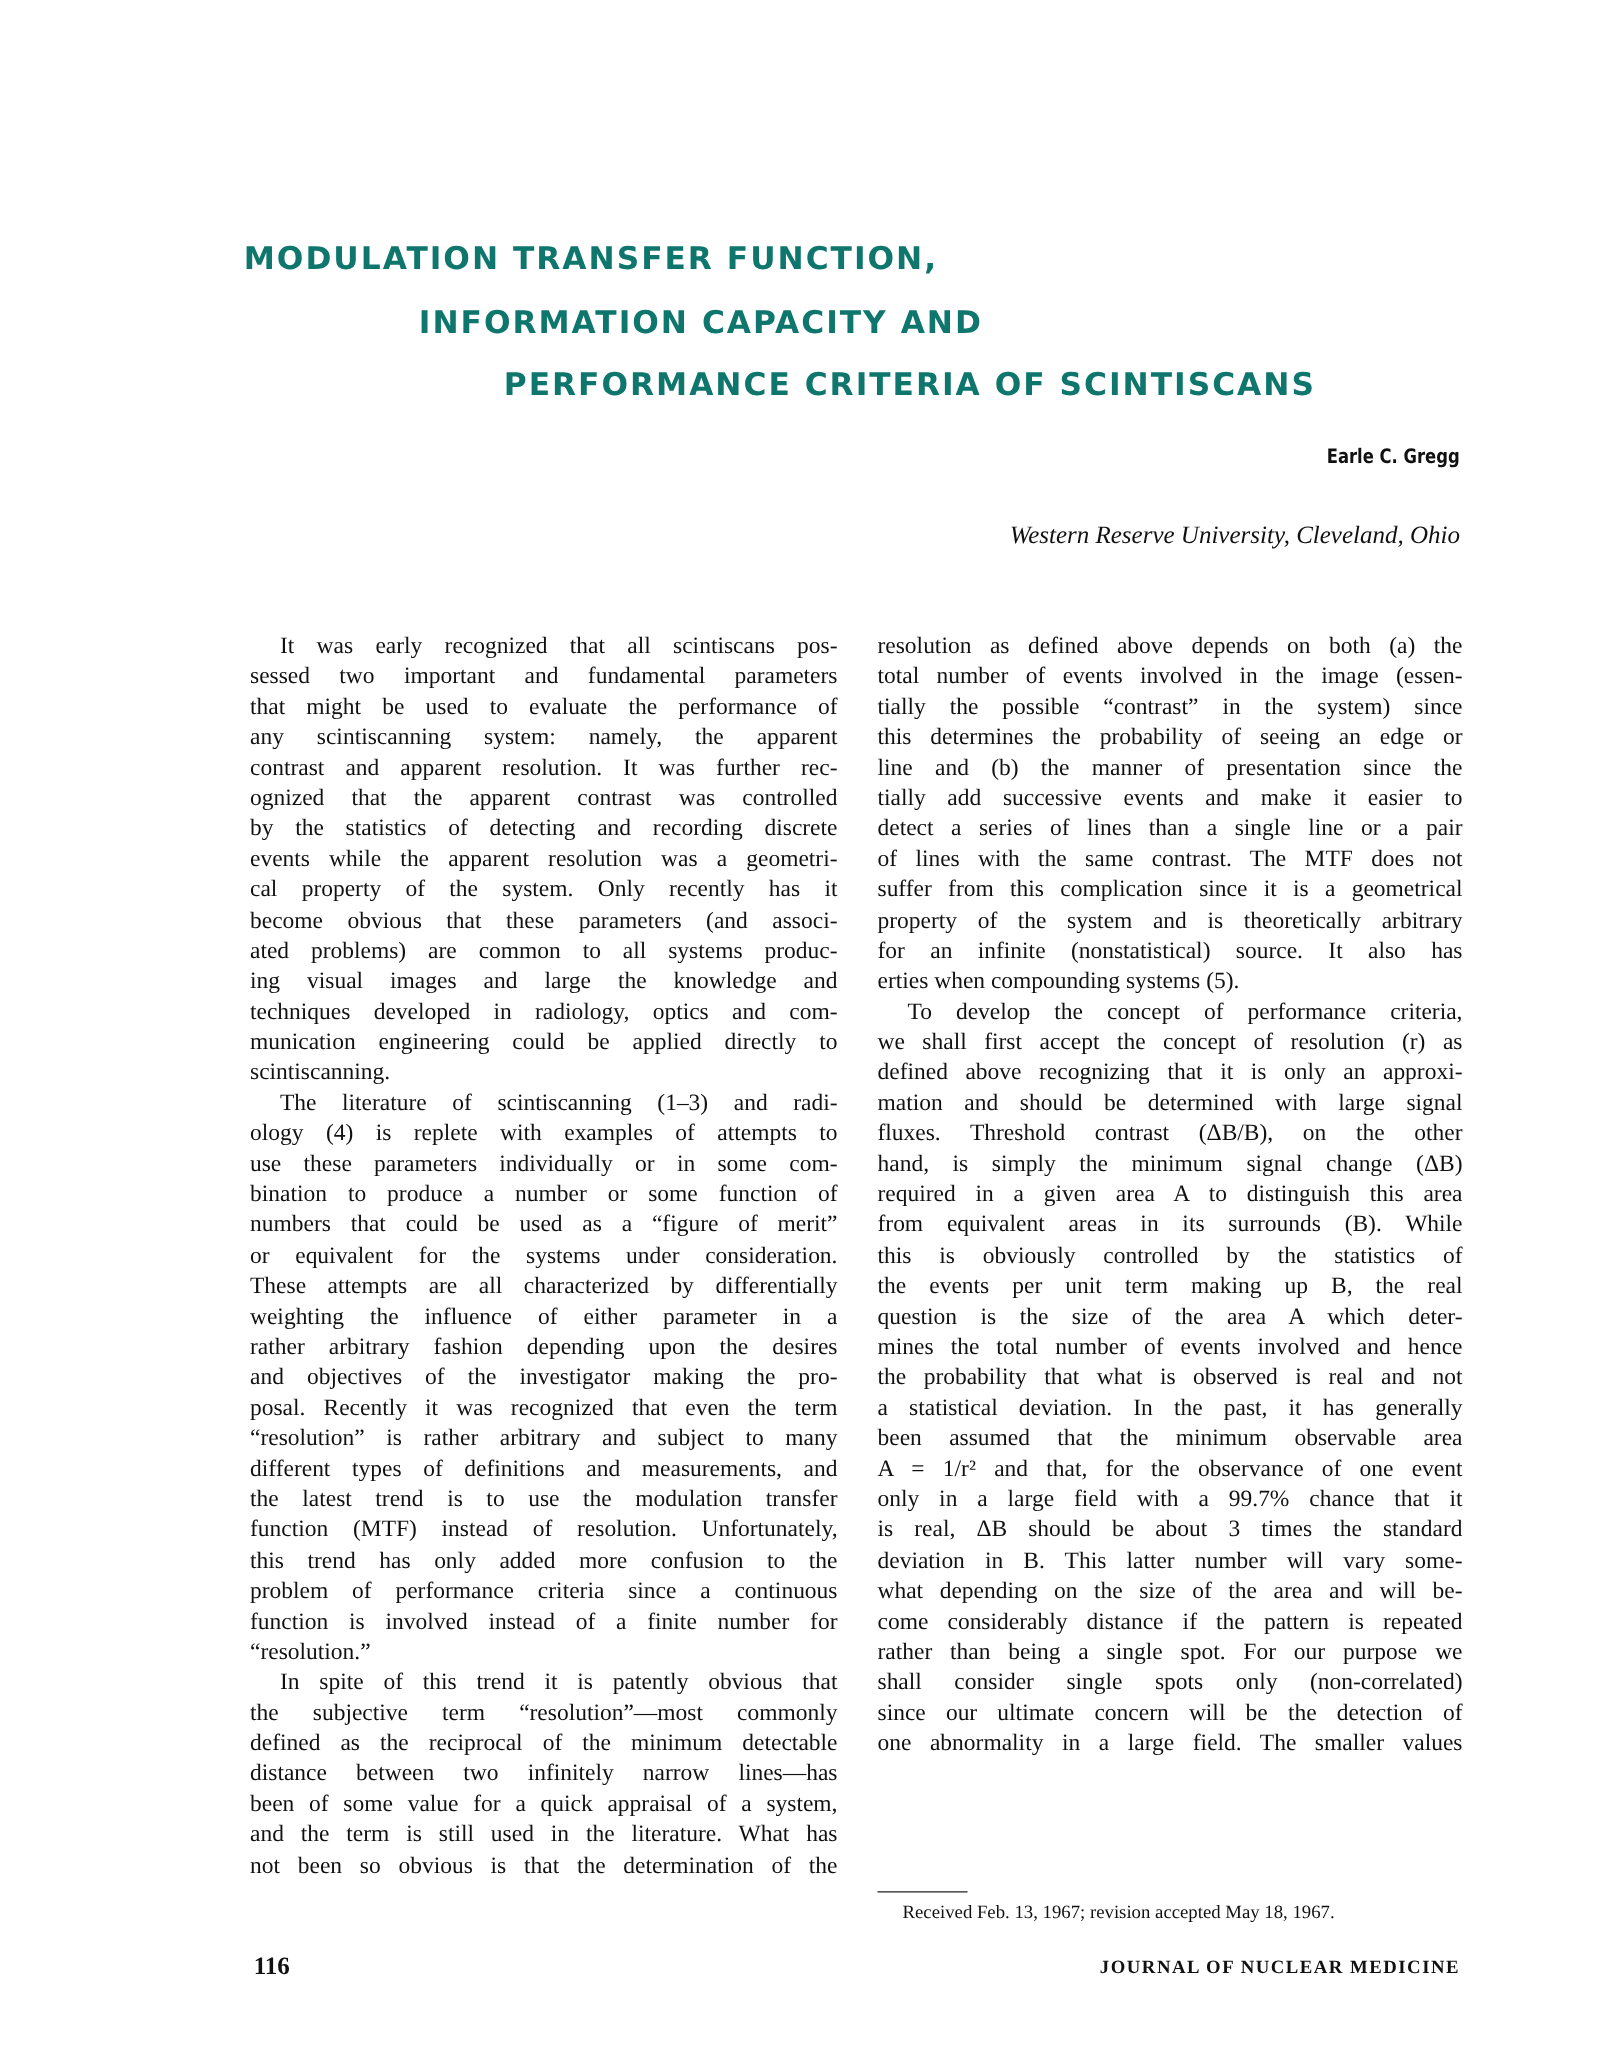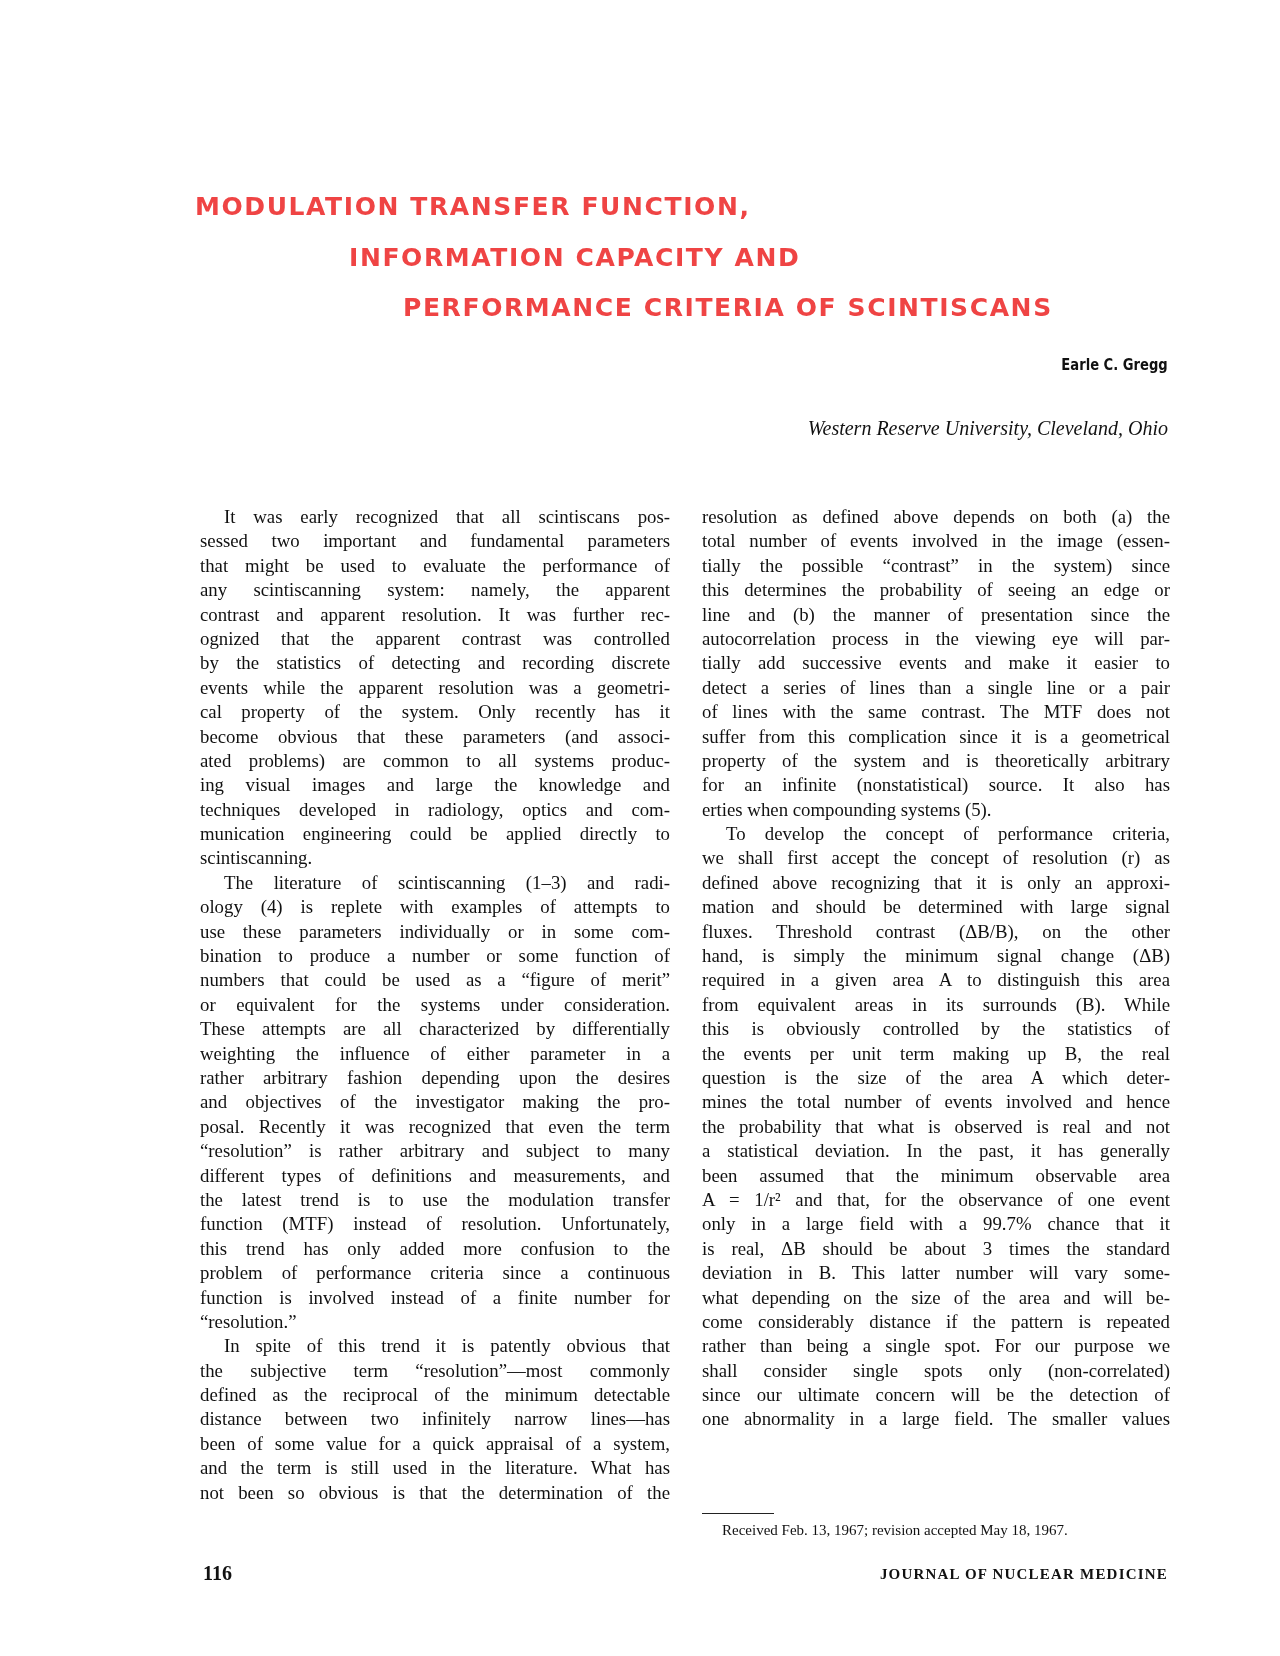--- a/index.html
+++ b/index.html
@@ -5,24 +5,24 @@
     html, body { margin: 0; padding: 0; background: #ffffff; }
     body { width: 1280px; height: 1656px; position: relative; overflow: hidden; color: #111; }
     .title-line {
       position: absolute;
       font-family: "DejaVu Sans", sans-serif;
       font-weight: bold;
       font-size: 25px;
       letter-spacing: 1.6px;
       white-space: nowrap;
       line-height: 30px;
-      color: #ef4444;
+      color: #0f766e;
     }
     #t1 { left: 195px; top: 192px; }
-    #t2 { left: 349px; top: 243px; }
+    #t2 { left: 335px; top: 243px; }
     #t3 { left: 403px; top: 293px; }
     .author {
       position: absolute; right: 112px; top: 355px;
       font-family: "DejaVu Sans", sans-serif; font-size: 16px; font-weight: bold;
       transform: scaleX(0.82); transform-origin: right center;
       white-space: nowrap;
     }
     .affil {
       position: absolute; right: 112px; top: 417px;
       font-family: "Liberation Serif", serif; font-style: italic; font-size: 20px;
@@ -107,21 +107,20 @@
     <span class="ln">been of some value for a quick appraisal of a system,</span>
     <span class="ln">and the term is still used in the literature. What has</span>
     <span class="ln">not been so obvious is that the determination of the</span>
   </div>
 <div id="col2" class="col">
     <span class="ln">resolution as defined above depends on both (a) the</span>
     <span class="ln">total number of events involved in the image (essen-</span>
     <span class="ln">tially the possible “contrast” in the system) since</span>
     <span class="ln">this determines the probability of seeing an edge or</span>
     <span class="ln">line and (b) the manner of presentation since the</span>
-    <span class="ln">autocorrelation process in the viewing eye will par-</span>
     <span class="ln">tially add successive events and make it easier to</span>
     <span class="ln">detect a series of lines than a single line or a pair</span>
     <span class="ln">of lines with the same contrast. The MTF does not</span>
     <span class="ln">suffer from this complication since it is a geometrical</span>
     <span class="ln">property of the system and is theoretically arbitrary</span>
     <span class="ln">for an infinite (nonstatistical) source. It also has</span>
     <span class="ln last">erties when compounding systems (5).</span>
     <span class="ln indent">To develop the concept of performance criteria,</span>
     <span class="ln">we shall first accept the concept of resolution (r) as</span>
     <span class="ln">defined above recognizing that it is only an approxi-</span>

